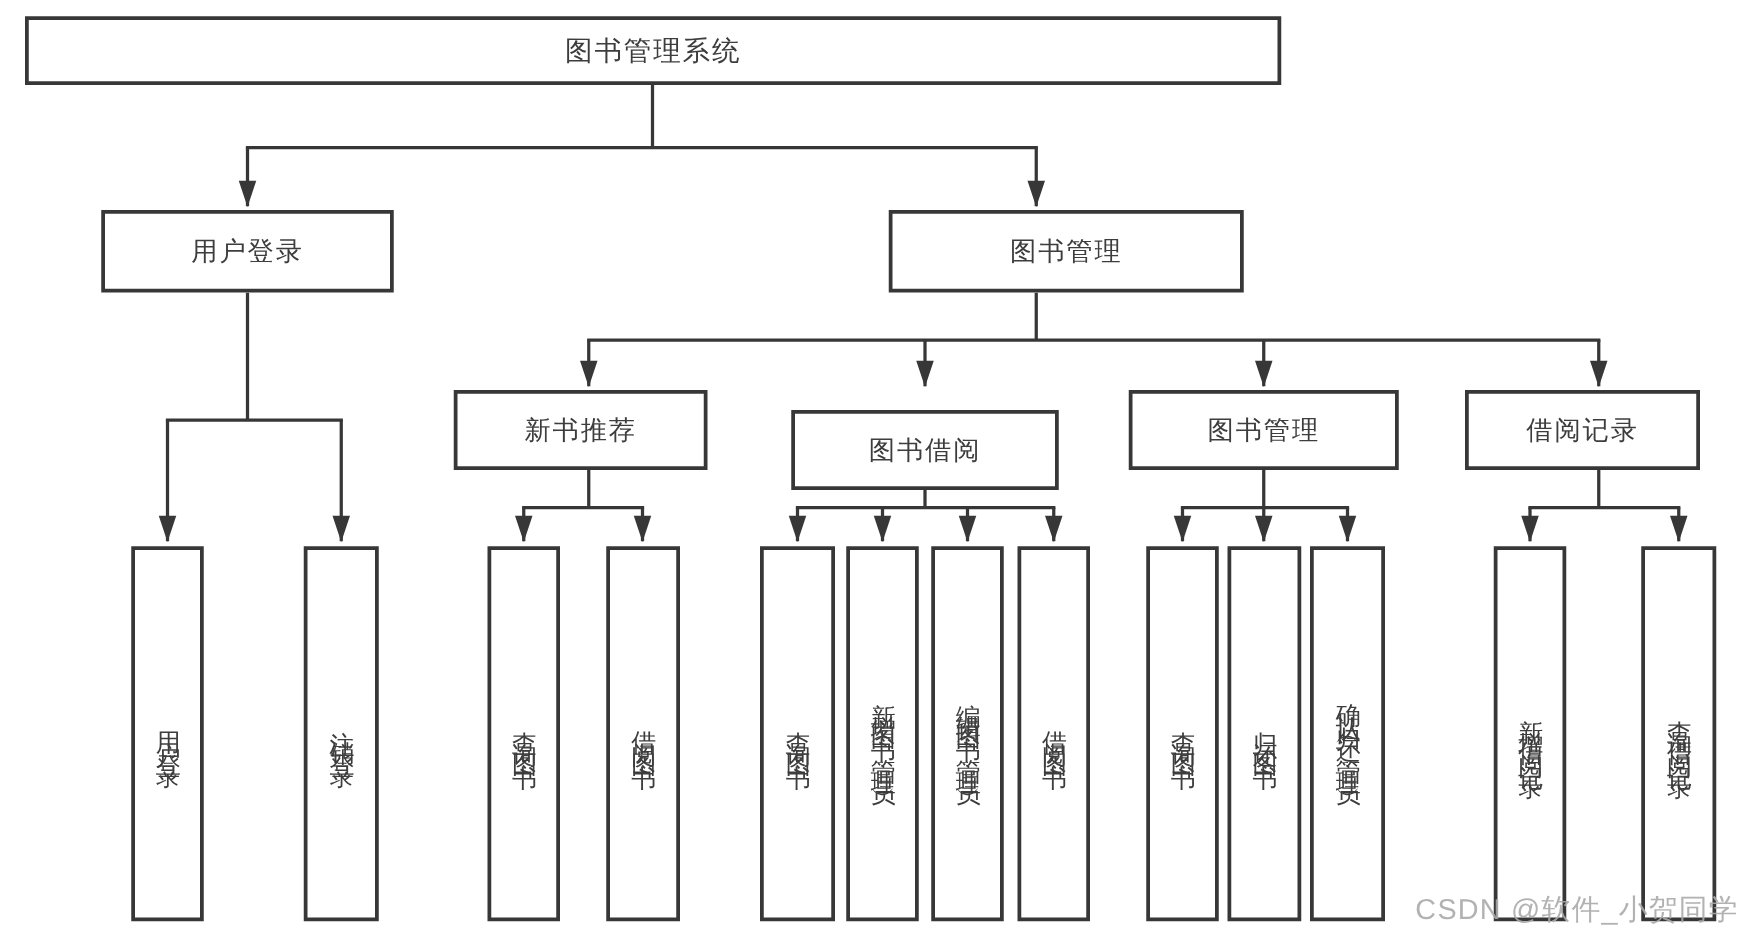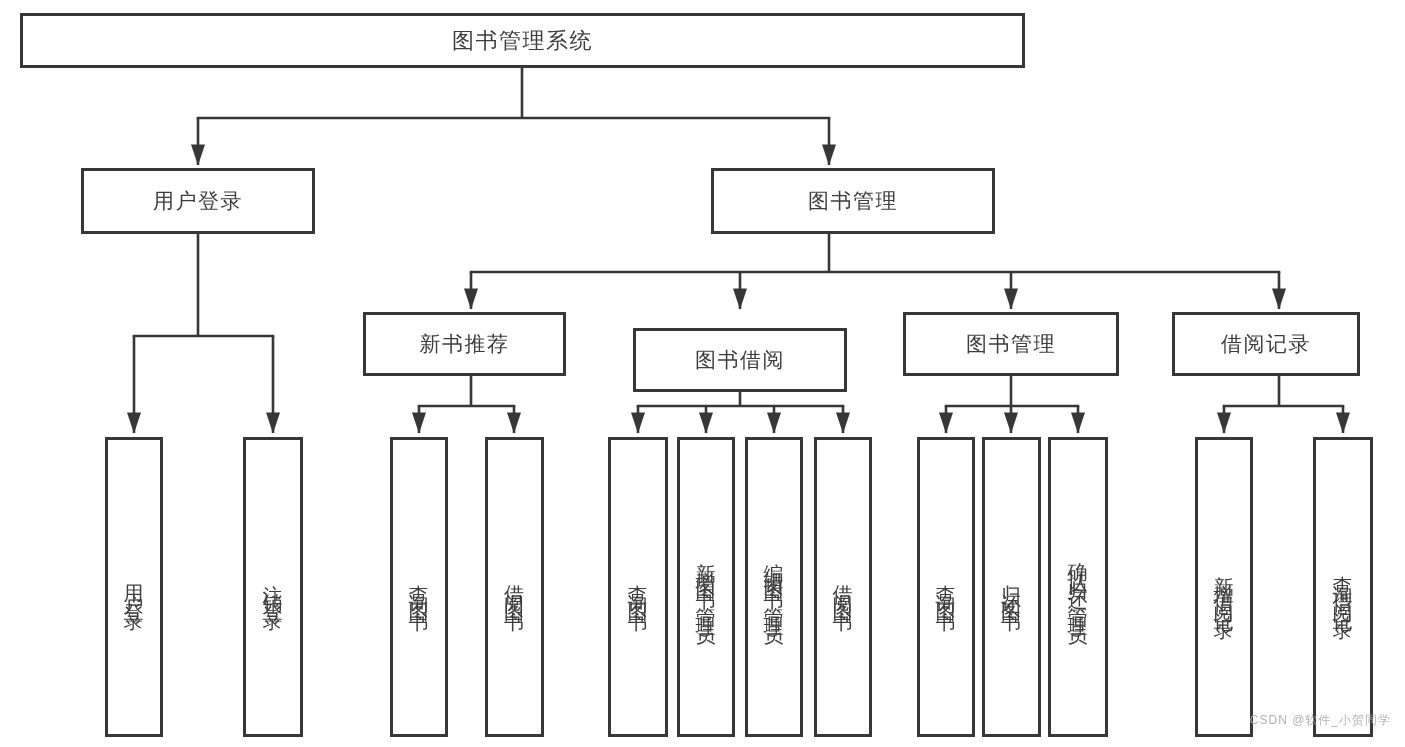--- a/index.html
+++ b/index.html
@@ -28,21 +28,21 @@
     writing-mode:vertical-rl;
     text-orientation:mixed;
     font-size:20px;
     letter-spacing:9px;
     line-height:1;
     color:#3d3d3d;
   }
   .watermark{
     position:absolute;
     top:712px;right:14px;
-    font-size:12px;
+    font-size:23px;
     letter-spacing:1px;
     color:rgba(170,170,170,0.9);
     z-index:5;
     white-space:nowrap;
   }
 </style>
 </head>
 <body>
 
 <div class="canvas">

